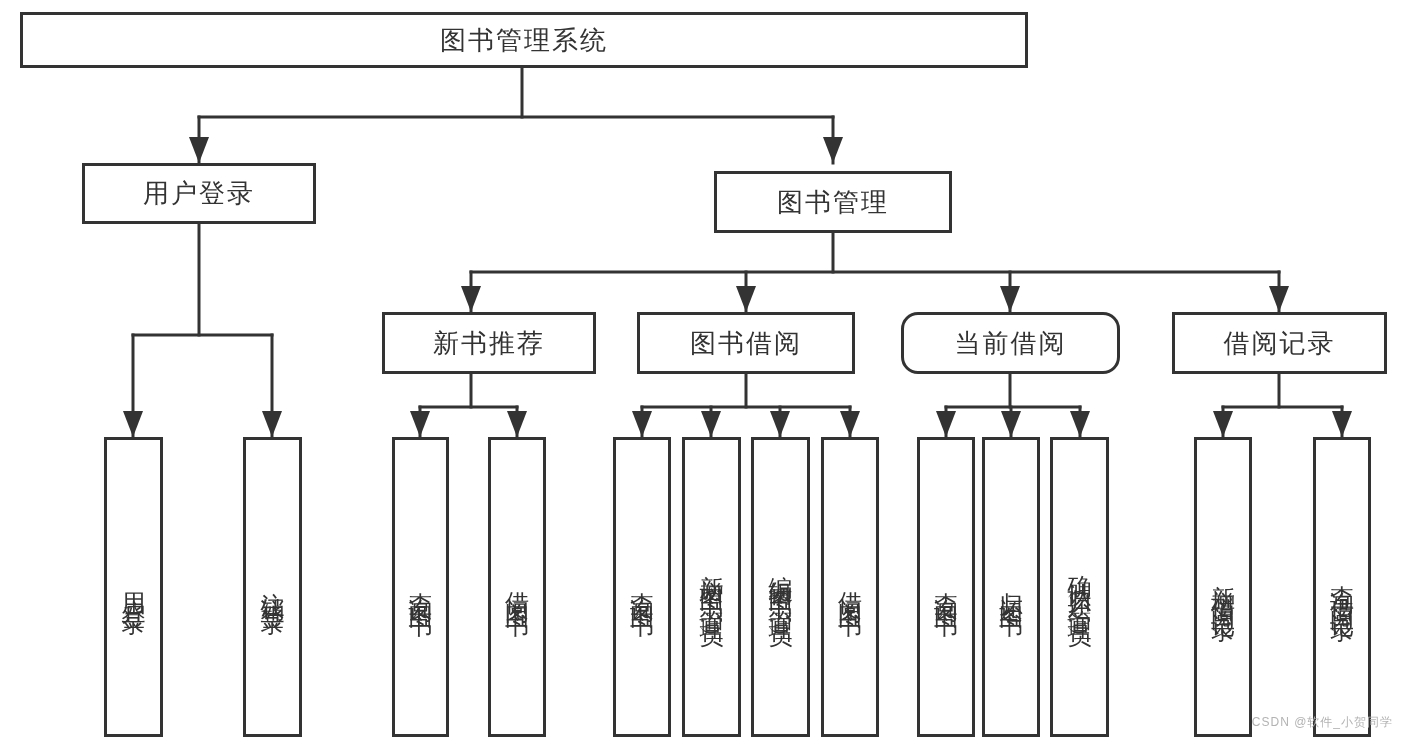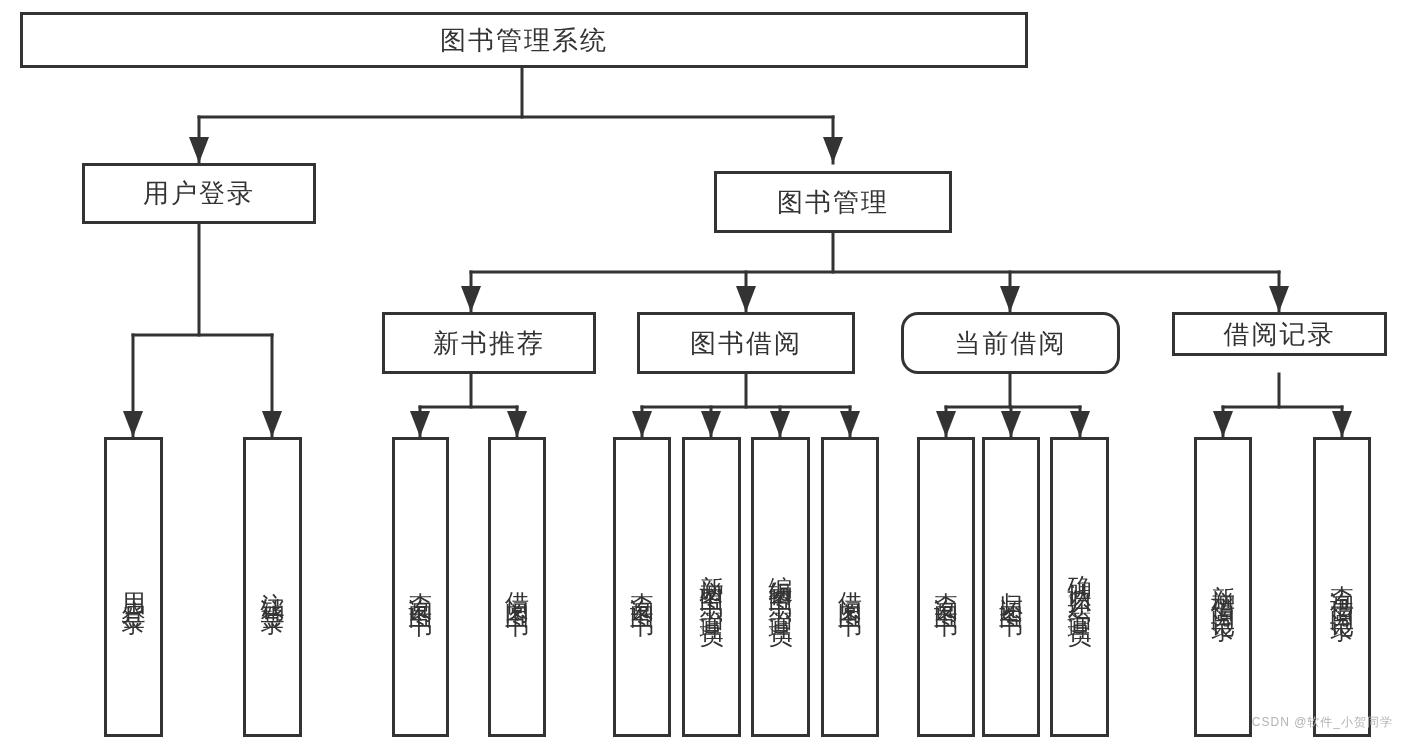--- a/index.html
+++ b/index.html
@@ -141,21 +141,21 @@
 
   <div class="node" style="left:364px; top:312px; width:214px; height:62px;margin-left:18px;">
     <span class="hlabel">新书推荐</span>
   </div>
   <div class="node" style="left:637px; top:312px; width:218px; height:62px;">
     <span class="hlabel">图书借阅</span>
   </div>
   <div class="node" style="left:901px; top:312px; width:219px; height:62px;border-radius:17px;">
     <span class="hlabel">当前借阅</span>
   </div>
-  <div class="node" style="left:1172px; top:312px; width:215px; height:44px;">
+  <div class="node" style="left:1172px; top:312px; width:215px; height:62px;">
     <span class="hlabel">借阅记录</span>
   </div>
 
   <div class="node" style="left:104px; top:437px; width:59px; height:300px;">
     <span class="vlabel">用户登录</span>
   </div>
   <div class="node" style="left:243px; top:437px; width:59px; height:300px;">
     <span class="vlabel">注销登录</span>
   </div>
 

